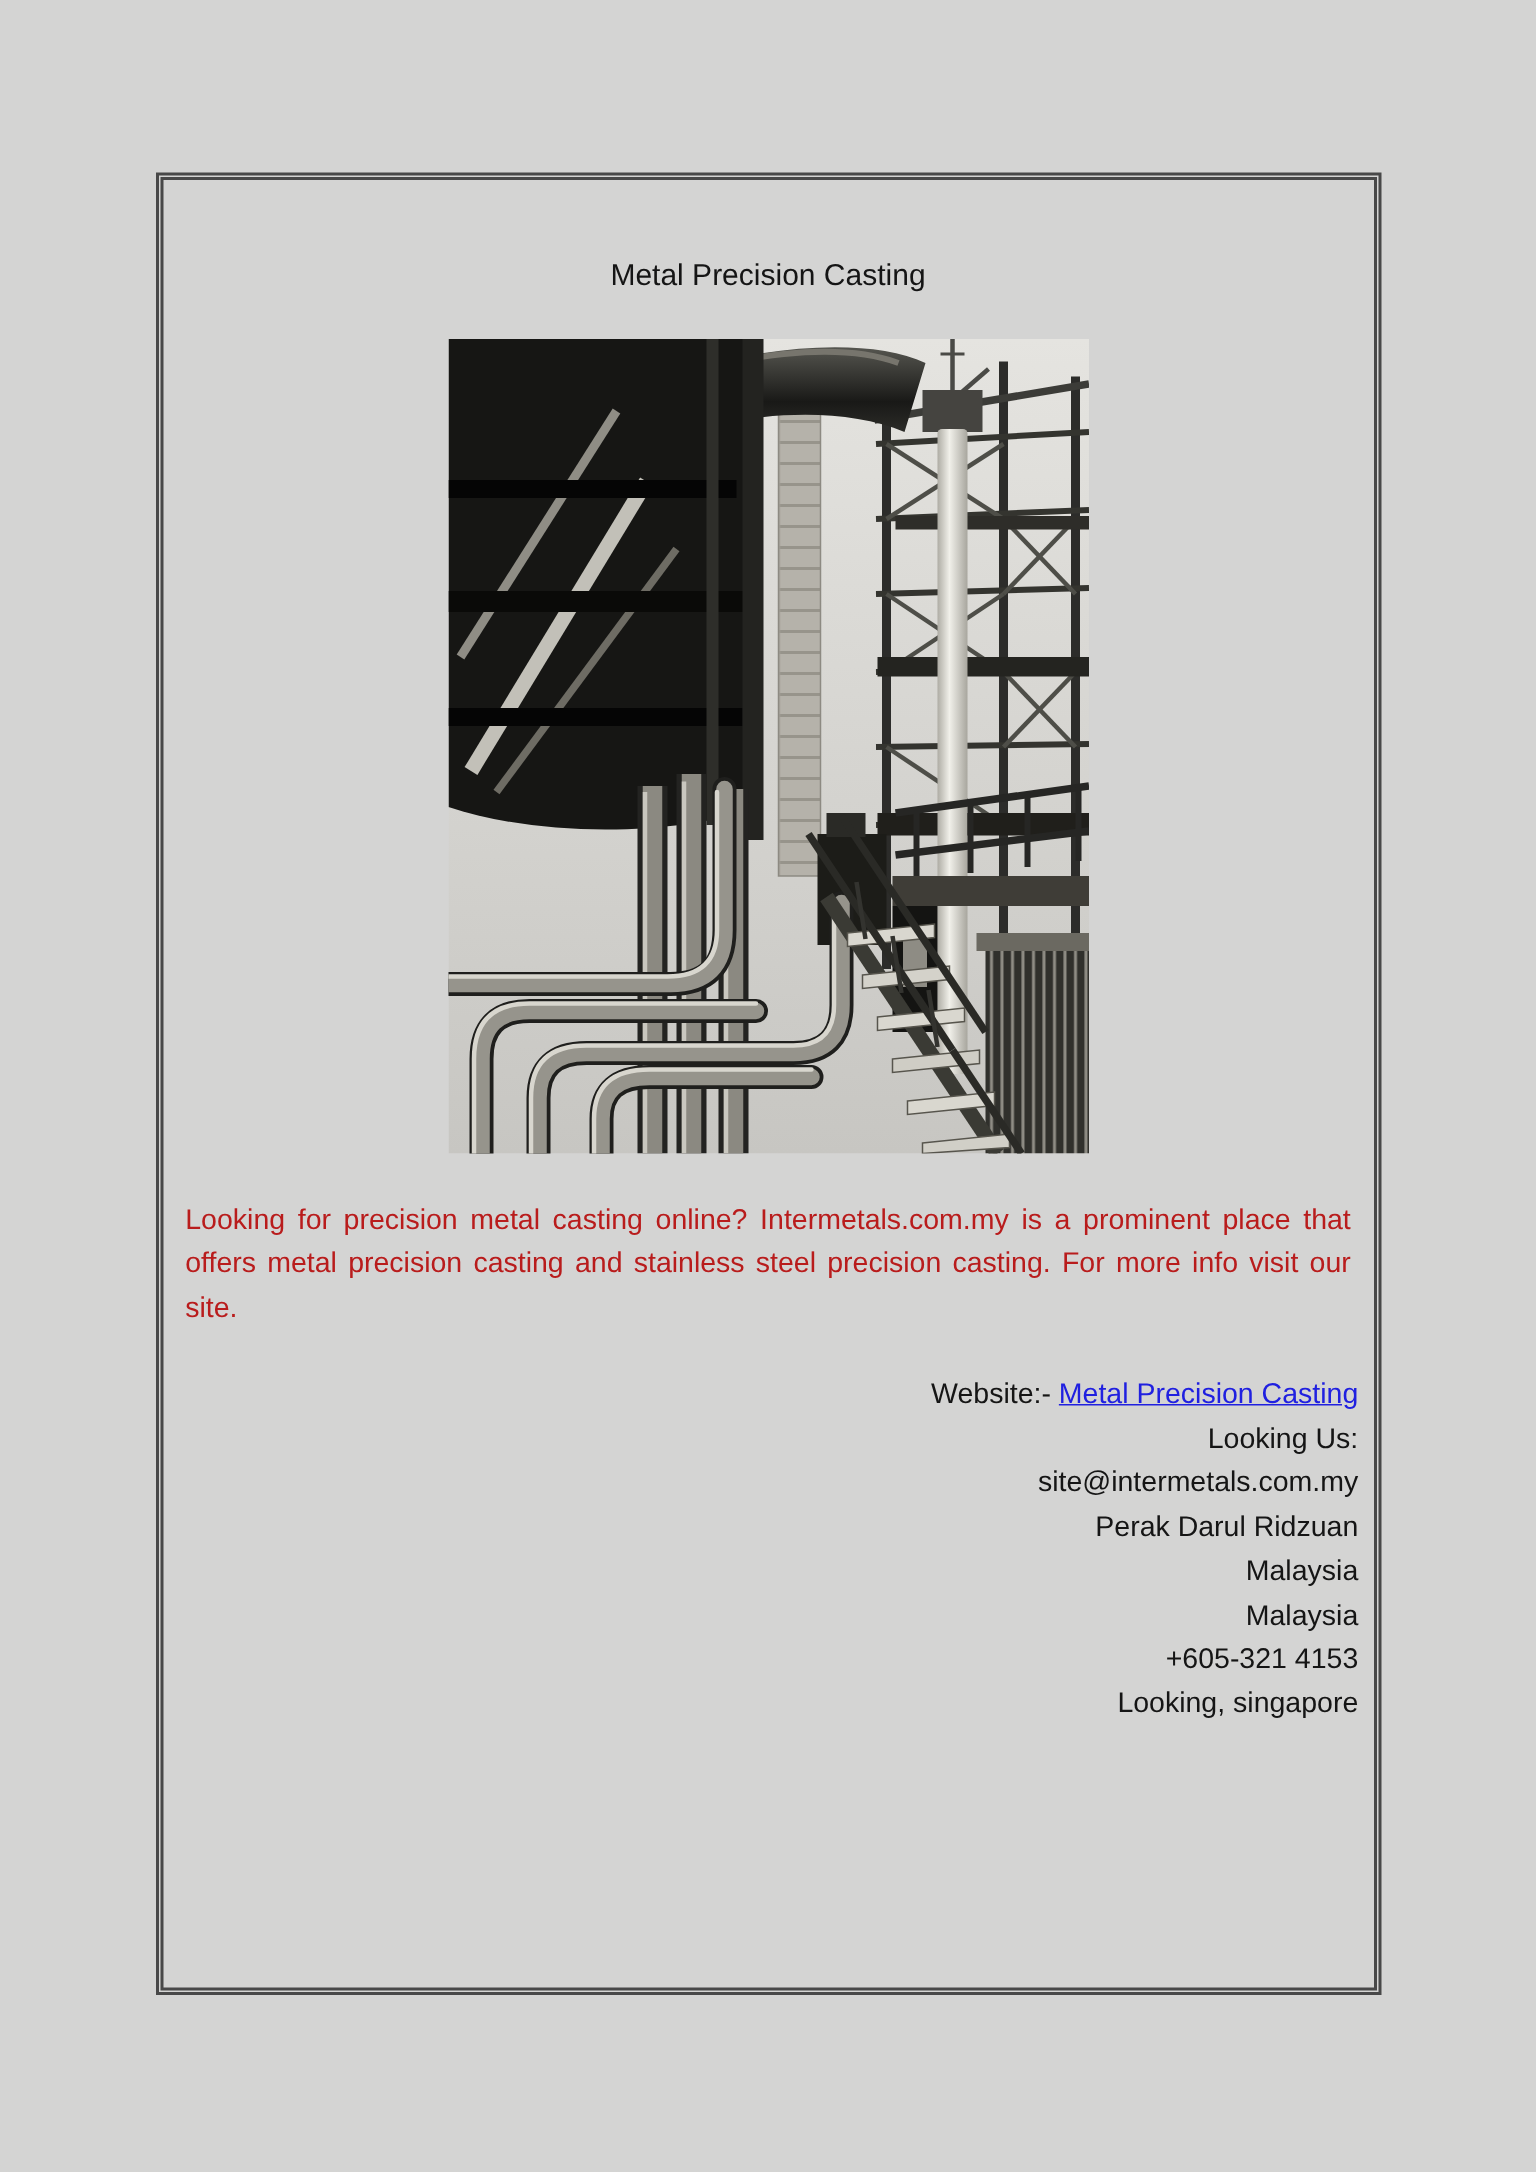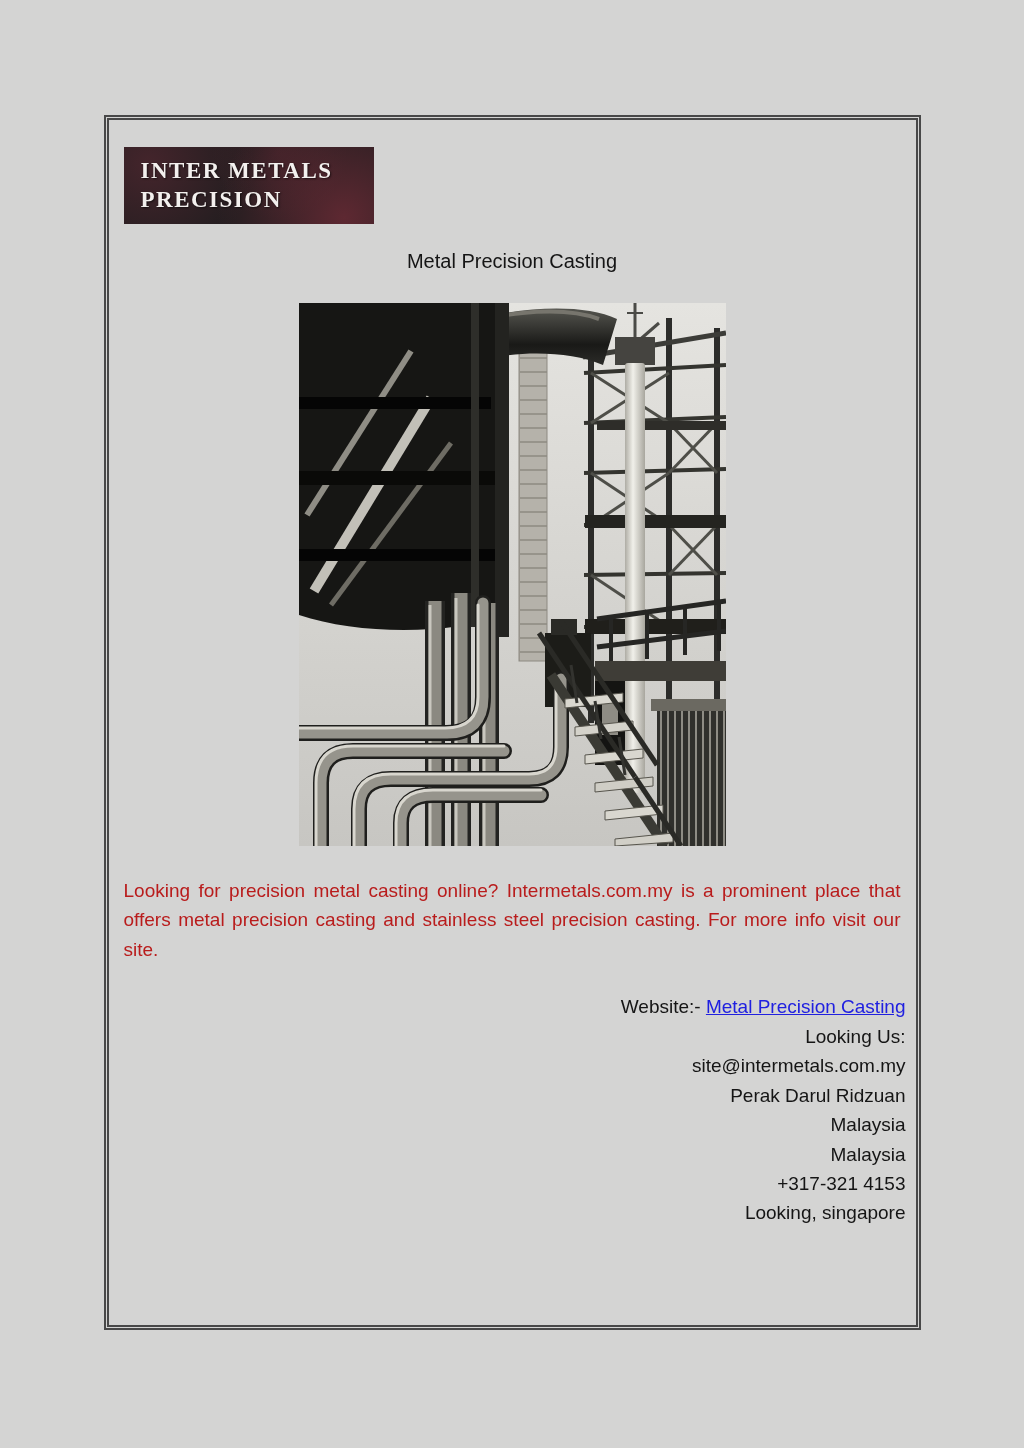--- a/index.html
+++ b/index.html
@@ -84,24 +84,20 @@
   .beamv { stroke:#2c2c2a; stroke-width:6; fill:none; }
   .brace { stroke:#4e4e48; stroke-width:3; fill:none; }
   .rail  { stroke:#262624; stroke-width:5; fill:none; }
 </style>
 </head>
 <body>
 
 <div class="sheet">
   <div class="content">
 
-    <div class="logo">
-      <div>INTER METALS</div>
-      <div>PRECISION</div>
-    </div>
 
     <div class="title">Metal Precision Casting</div>
 
     <svg class="photo" width="427" height="543" viewBox="0 0 427 543" xmlns="http://www.w3.org/2000/svg">
       <defs>
         <linearGradient id="sky" x1="0" y1="0" x2="0" y2="1">
           <stop offset="0" stop-color="#e5e4e0"></stop>
           <stop offset="1" stop-color="#c7c6c2"></stop>
         </linearGradient>
         <linearGradient id="cyl" x1="0" y1="0" x2="0" y2="1">
@@ -242,18 +238,18 @@
 
     <p class="para">Looking for precision metal casting online? Intermetals.com.my is a prominent place that offers metal precision casting and stainless steel precision casting. For more info visit our site.</p>
 
     <div class="contact">
       <div><span>Website:- </span><a class="link" href="#">Metal Precision Casting</a></div>
       <div>Looking Us:</div>
       <div>site@intermetals.com.my</div>
       <div>Perak Darul Ridzuan</div>
       <div>Malaysia</div>
       <div>Malaysia</div>
-      <div>+317-321 4153</div>
+      <div>+605-321 4153</div>
       <div>Looking, singapore</div>
     </div>
 
   </div>
 </div>
 
 </body></html>

